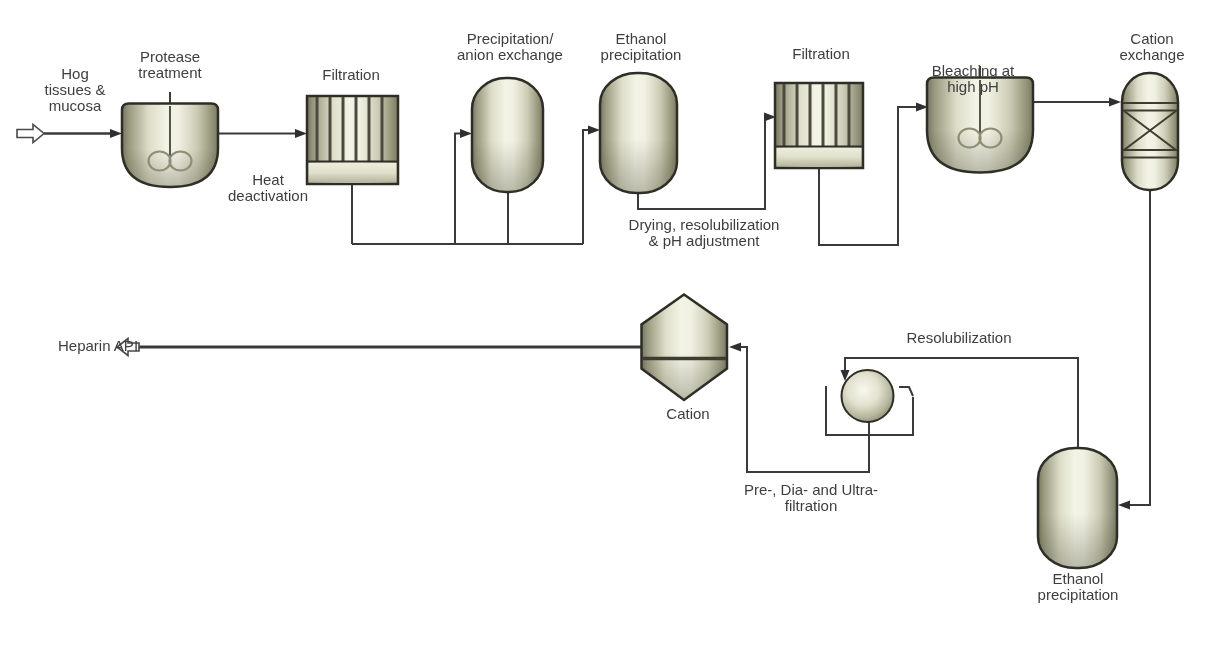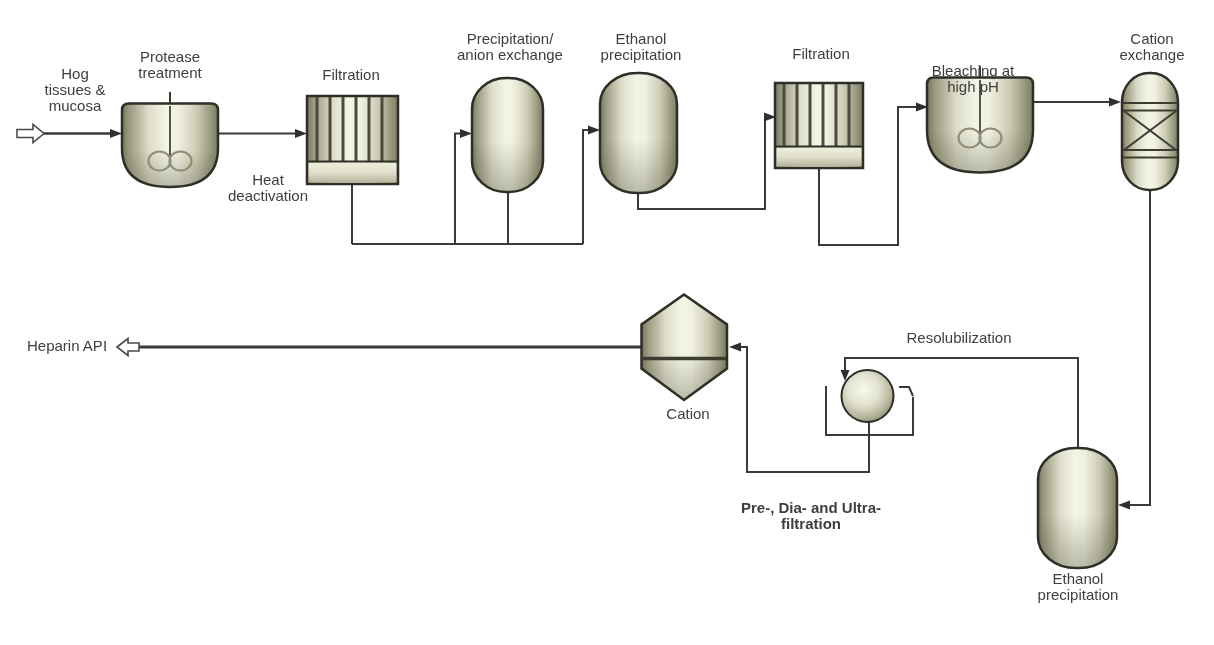--- a/index.html
+++ b/index.html
@@ -1,21 +1,21 @@
 <!DOCTYPE html>
 <html><head>
 <meta charset="utf-8">
 <style>
   html,body{margin:0;padding:0;background:#fff;}
   .canvas{position:relative;width:1214px;height:645px;background:#fff;overflow:hidden;
           font-family:"Liberation Sans",sans-serif;}
   .canvas svg{position:absolute;left:0;top:0;}
   .lbl{position:absolute;font-size:15px;line-height:16px;color:#3e3e3e;
        text-align:center;white-space:pre-line;transform:translateX(-50%);}
-  .lbl.left{transform:none;text-align:right;}
+  .lbl.left{transform:none;text-align:right;margin-left:31px;}
 </style>
 </head>
 <body>
 
 <div class="canvas">
 <svg width="1214" height="645" viewBox="0 0 1214 645">
   <defs>
     <linearGradient id="gTank" x1="0" y1="0" x2="1" y2="0">
       <stop offset="0" stop-color="#767660"></stop>
           <stop offset="0.07" stop-color="#99997f"></stop>
@@ -168,25 +168,27 @@
 mucosa</div>
 <div class="lbl" style="left:170px;top:49px;">Protease
 treatment</div>
 <div class="lbl" style="left:268px;top:172px;">Heat
 deactivation</div>
 <div class="lbl" style="left:351px;top:67px;">Filtration</div>
 <div class="lbl" style="left:510px;top:31px;">Precipitation/
 anion exchange</div>
 <div class="lbl" style="left:641px;top:31px;">Ethanol
 precipitation</div>
+<div class="lbl" style="left:704px;top:217px;">Drying, resolubilization
+&amp; pH adjustment</div>
 <div class="lbl" style="left:821px;top:46px;">Filtration</div>
 <div class="lbl" style="left:973px;top:31px;margin-top:32px;">Bleaching at
 high pH</div>
 <div class="lbl" style="left:1152px;top:31px;">Cation
 exchange</div>
 <div class="lbl" style="left:959px;top:330px;">Resolubilization</div>
 <div class="lbl" style="left:1078px;top:571px;">Ethanol
 precipitation</div>
-<div class="lbl" style="left:811px;top:500px;font-weight:bold;">Pre-, Dia- and Ultra-
+<div class="lbl" style="left:811px;top:482px;">Pre-, Dia- and Ultra-
 filtration</div>
 <div class="lbl" style="left:688px;top:406px;">Cation</div>
 <div class="lbl left" style="left:27px;top:338px;">Heparin API</div>
 </div>
 
 </body></html>

